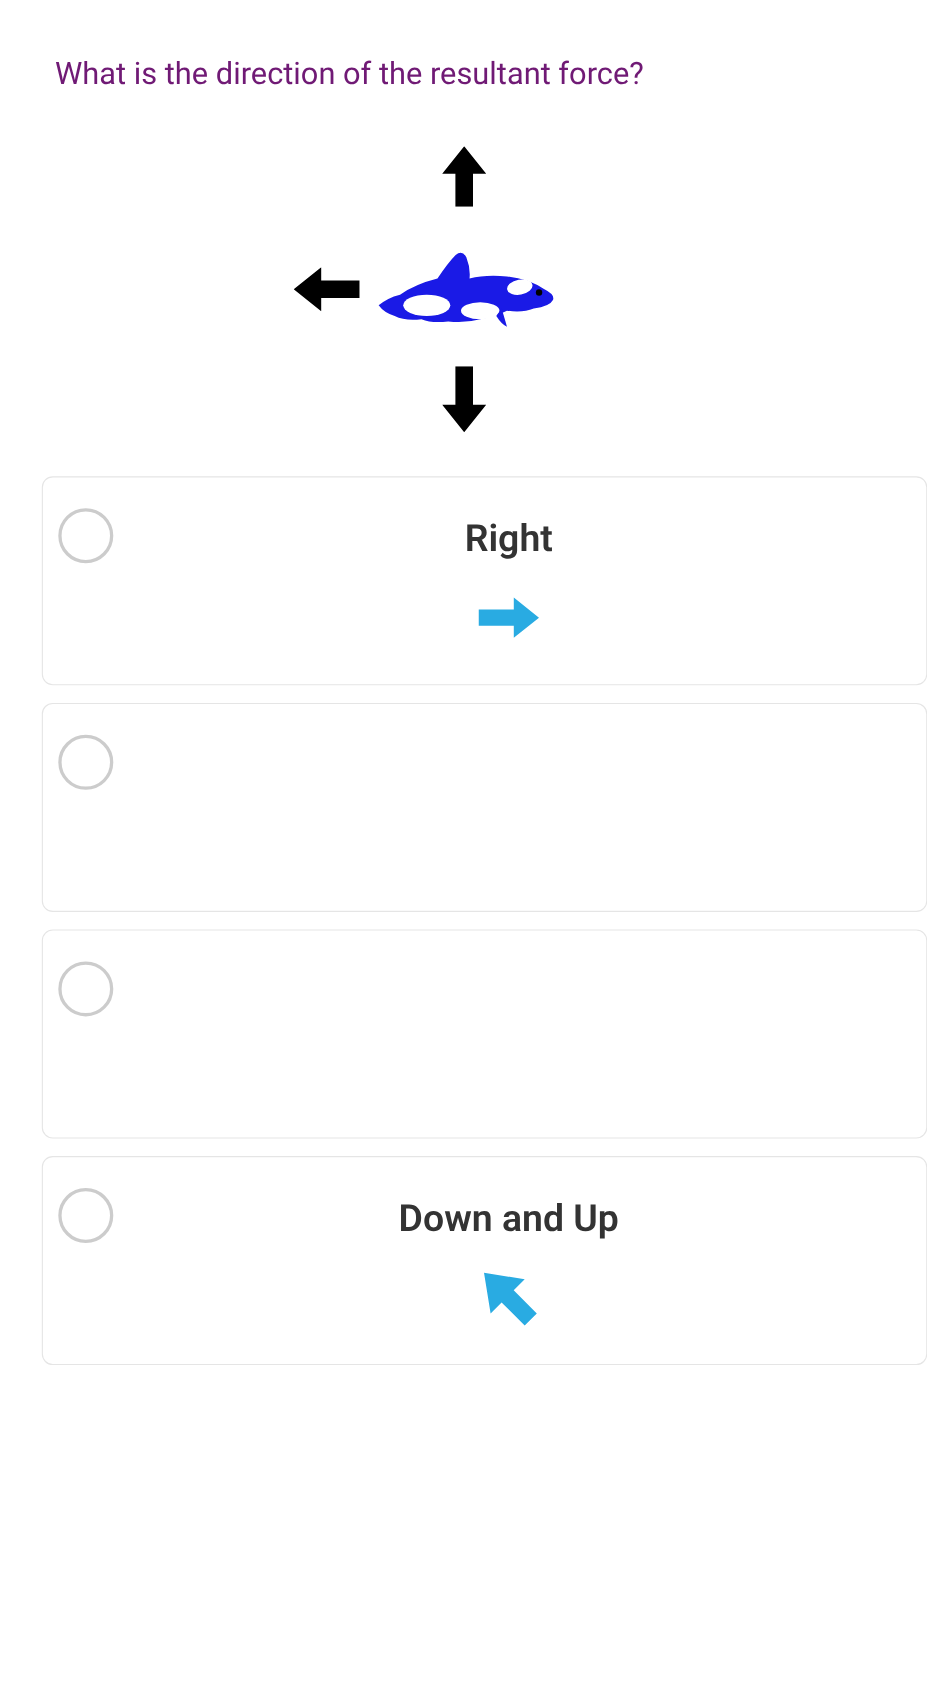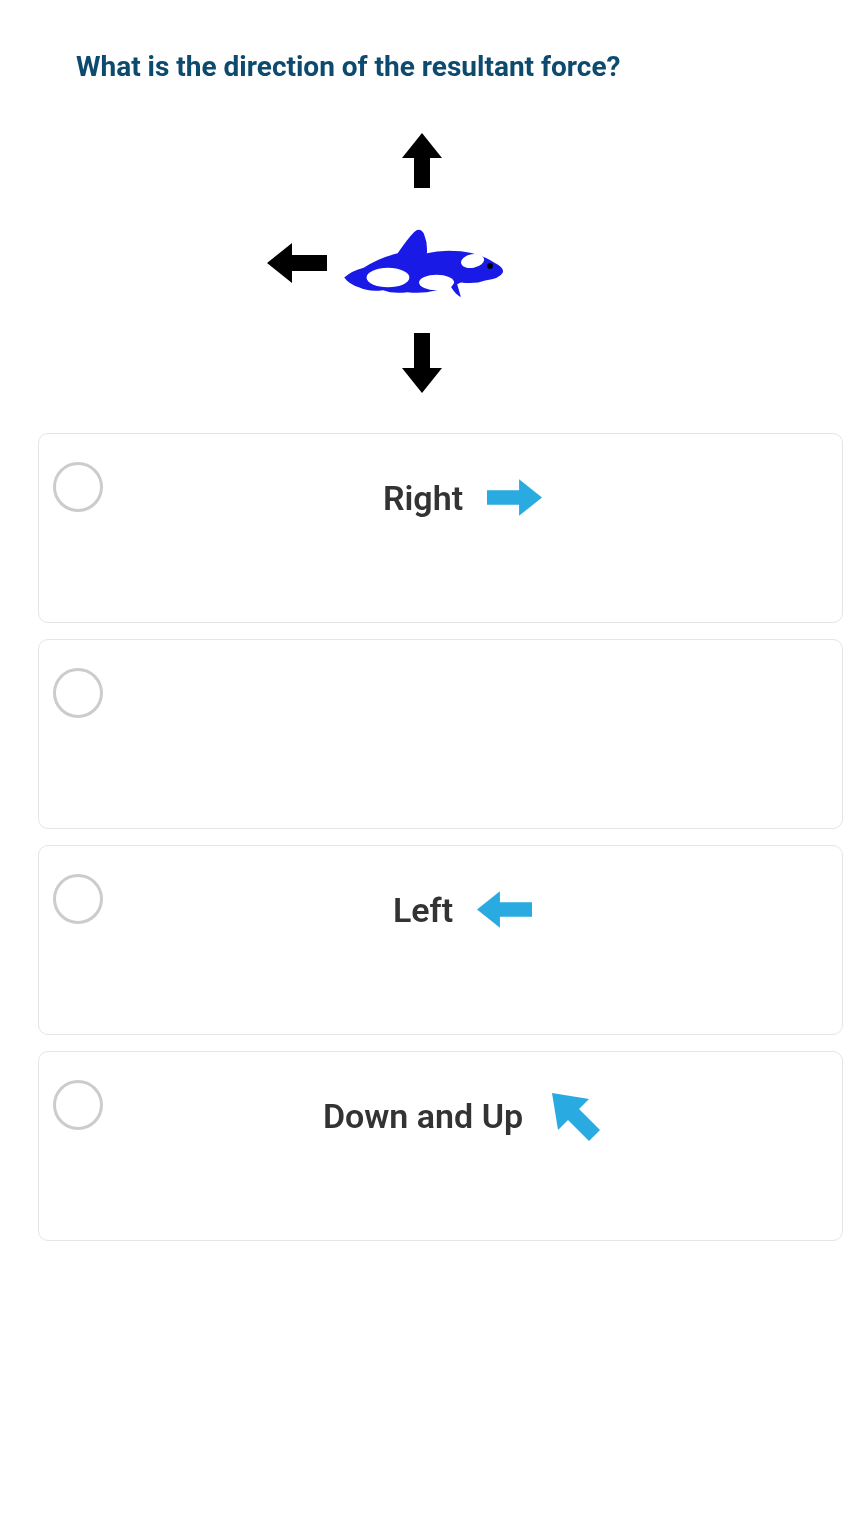--- a/index.html
+++ b/index.html
@@ -7,24 +7,24 @@
       padding: 0;
       box-sizing: border-box;
     }
     body {
       font-family: -apple-system, BlinkMacSystemFont, 'Segoe UI', Roboto, Helvetica, Arial, sans-serif;
       background: #ffffff;
       width: 843px;
       padding: 0;
     }
     .question-text {
-      color: #0c4a6e;
+      color: #701a75;
       font-size: 28px;
-      font-weight: 700;
-      padding: 50px 50px 30px 76px;
+      font-weight: 400;
+      padding: 50px 50px 30px 50px;
     }
     .diagram-container {
       display: flex;
       justify-content: center;
       align-items: center;
       padding: 20px 0 40px 0;
     }
     .diagram {
       position: relative;
       width: 280px;
@@ -81,21 +81,21 @@
       width: 50px;
       height: 50px;
       border: 3px solid #cccccc;
       border-radius: 50%;
       flex-shrink: 0;
       margin-top: 4px;
     }
     .option-content {
       flex: 1;
       display: flex;
-      flex-direction: row;
+      flex-direction: column;
       align-items: center;
       justify-content: center;
       gap: 24px;
       padding-top: 12px;
     }
     .option-label {
       color: #333333;
       font-size: 34px;
       font-weight: 600;
       text-align: center;
@@ -145,26 +145,20 @@
     </div>
   </div>
 
 
   <div class="option-card">
     <div class="radio-circle"></div>
   </div>
 
   <div class="option-card">
     <div class="radio-circle"></div>
-    <div class="option-content">
-      <div class="option-label">Left</div>
-      <svg class="option-arrow" viewBox="0 0 60 40">
-        <path d="M60 12 L25 12 L25 0 L0 20 L25 40 L25 28 L60 28 Z"></path>
-      </svg>
-    </div>
   </div>
 
   <div class="option-card">
     <div class="radio-circle"></div>
     <div class="option-content">
       <div class="option-label">Down and Up</div>
       <svg class="option-arrow" viewBox="0 0 55 55">
         <path d="M53 42 L42 53 L21 32 L11 42 L5 5 L42 11 L32 21 Z"></path>
       </svg>
     </div>

